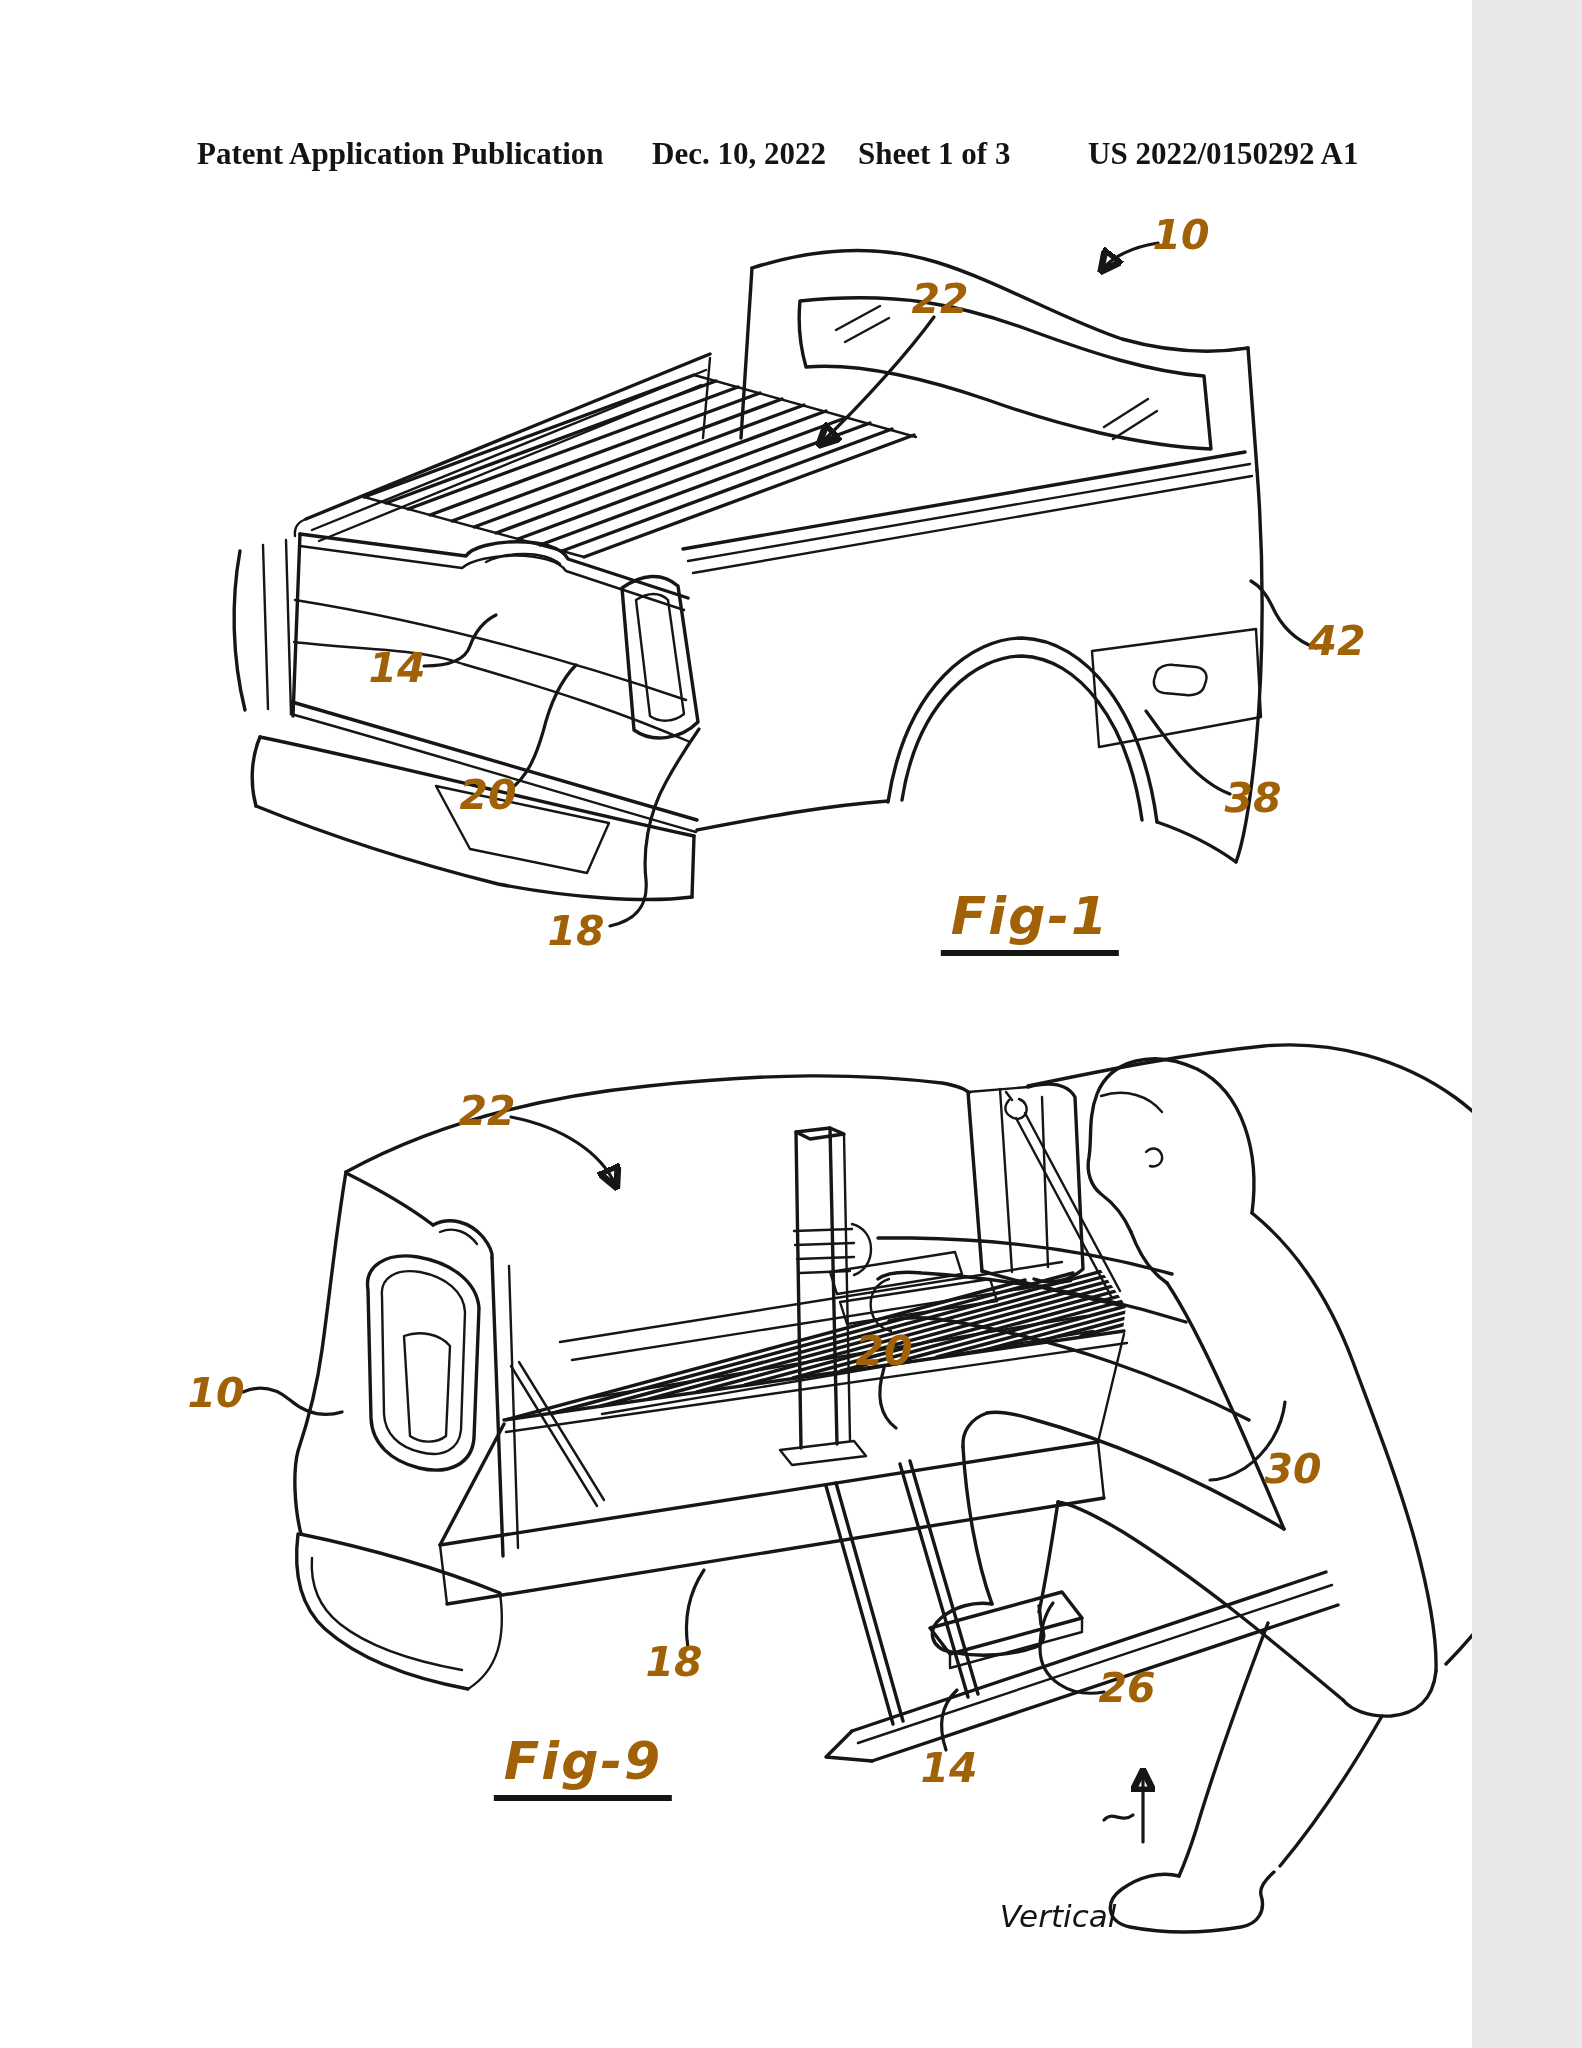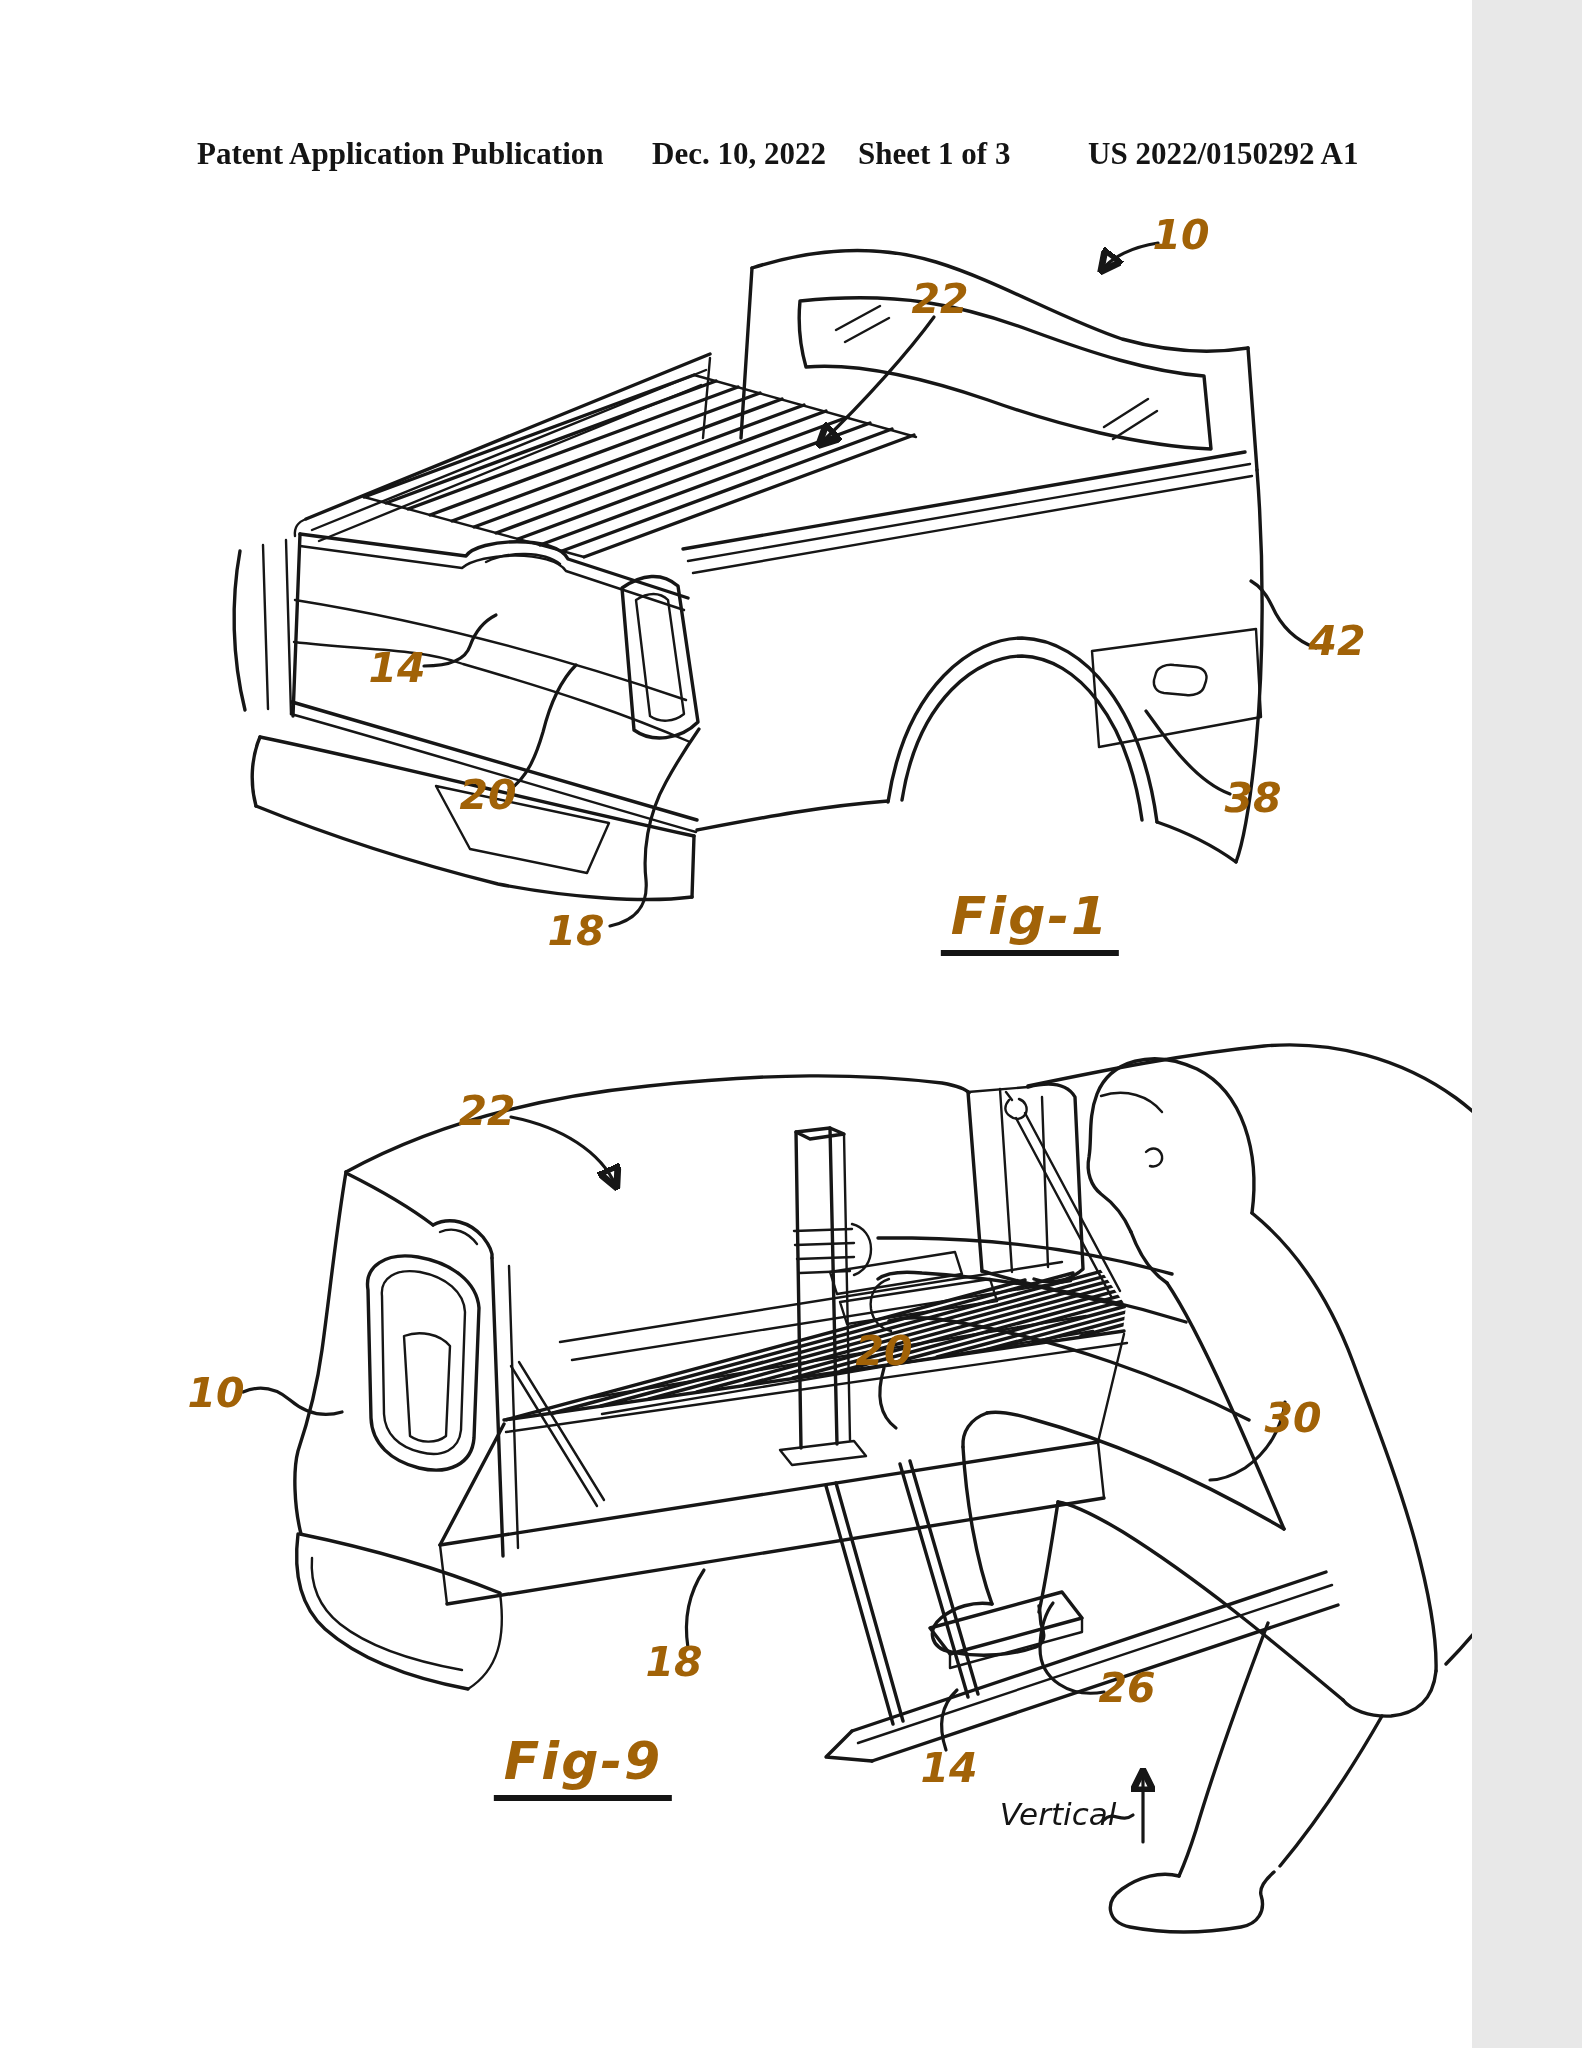--- a/index.html
+++ b/index.html
@@ -289,20 +289,20 @@
   <div class="ref-label" style="left:397px;top:668px">14</div>
   <div class="ref-label" style="left:488px;top:795px">20</div>
   <div class="ref-label" style="left:576px;top:931px">18</div>
   <div class="ref-label" style="left:1337px;top:641px">42</div>
   <div class="ref-label" style="left:1253px;top:798px">38</div>
   <div class="fig-caption" style="left:1030px;top:921px">Fig-1</div>
 
   <div class="ref-label" style="left:487px;top:1111px">22</div>
   <div class="ref-label" style="left:216px;top:1393px">10</div>
   <div class="ref-label" style="left:884px;top:1351px">20</div>
-  <div class="ref-label" style="left:1293px;top:1418px">30</div>
+  <div class="ref-label" style="left:1293px;top:1469px">30</div>
   <div class="ref-label" style="left:674px;top:1662px">18</div>
   <div class="ref-label" style="left:1127px;top:1688px">26</div>
   <div class="ref-label" style="left:949px;top:1768px">14</div>
-  <div class="vert-label" style="left:1058px;top:1814px">Vertical</div>
+  <div class="vert-label" style="left:1058px;top:1916px">Vertical</div>
   <div class="fig-caption" style="left:583px;top:1766px">Fig-9</div>
 
 </div>
 
 </body></html>

